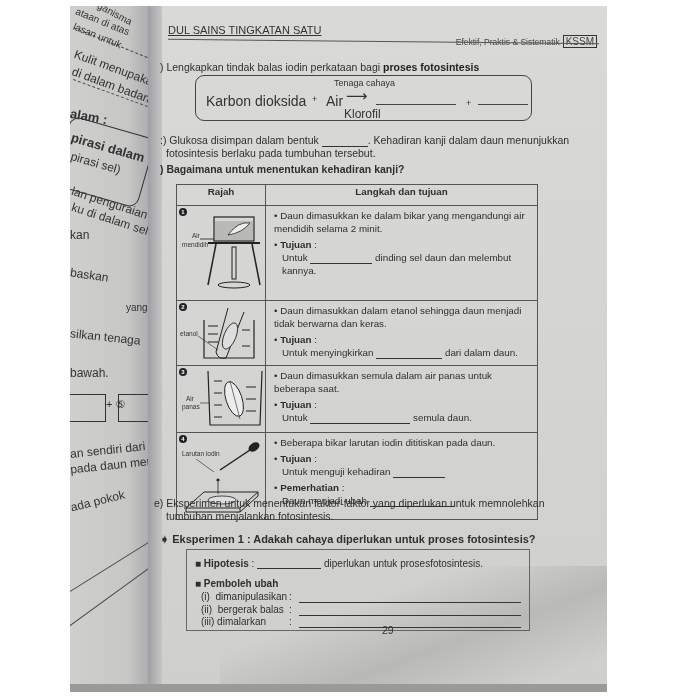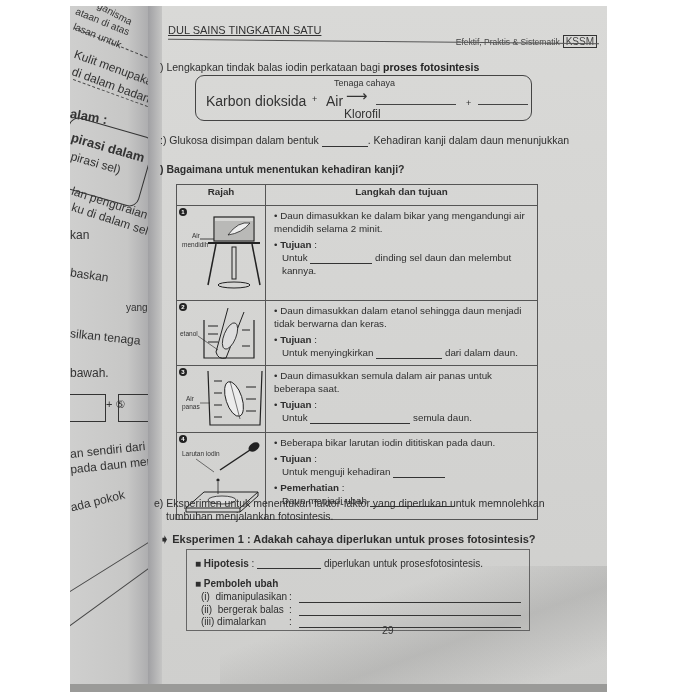--- a/index.html
+++ b/index.html
@@ -93,20 +93,21 @@
       <span style="left:138px;top:2px;font-size:9px;">Tenaga cahaya</span>
       <span style="left:148px;top:31px;font-size:12px;">Klorofil</span>
       <span style="left:180px;top:28px;width:80px;border-bottom:1px solid #444;"></span>
       <span style="left:270px;top:22px;font-size:9px;">+</span>
       <span style="left:282px;top:28px;width:50px;border-bottom:1px solid #444;"></span>
     </div>
 
     <div class="q" style="left:0;top:128px;">
       <span>:)</span>
       <span>Glukosa disimpan dalam bentuk </span><span class="blank" style="width:46px;"></span><span>. Kehadiran kanji dalam daun menunjukkan</span><br>
+      <span style="padding-left:6px;">fotosintesis berlaku pada tumbuhan tersebut.</span>
     </div>
 
     <div class="q" style="left:0;top:157px;font-weight:bold;">
       <span>)</span>
       <span>Bagaimana untuk menentukan kehadiran kanji?</span>
     </div>
 
     <table class="steps">
       <tbody>
           <tr>

